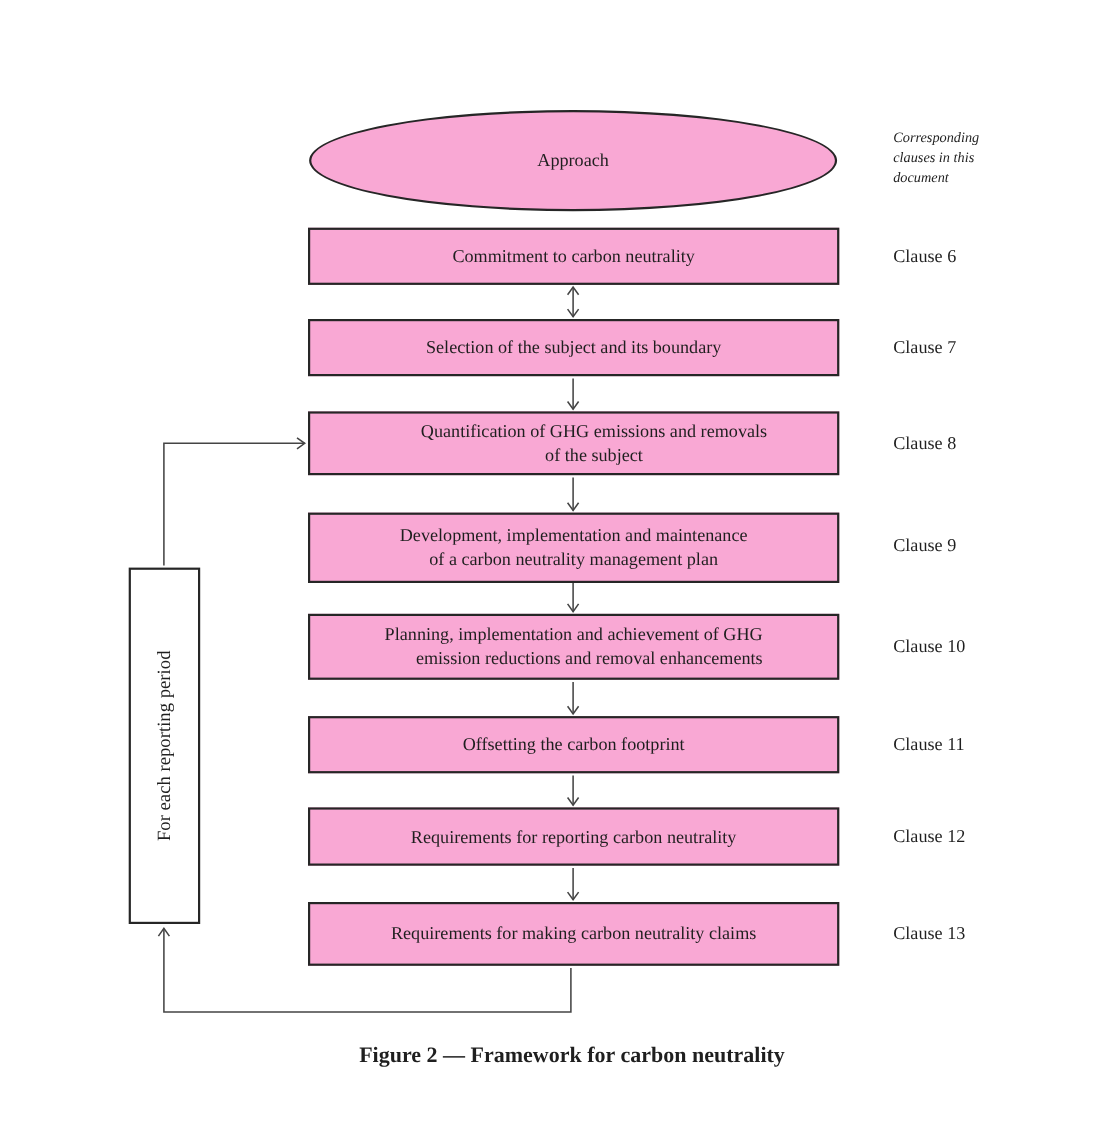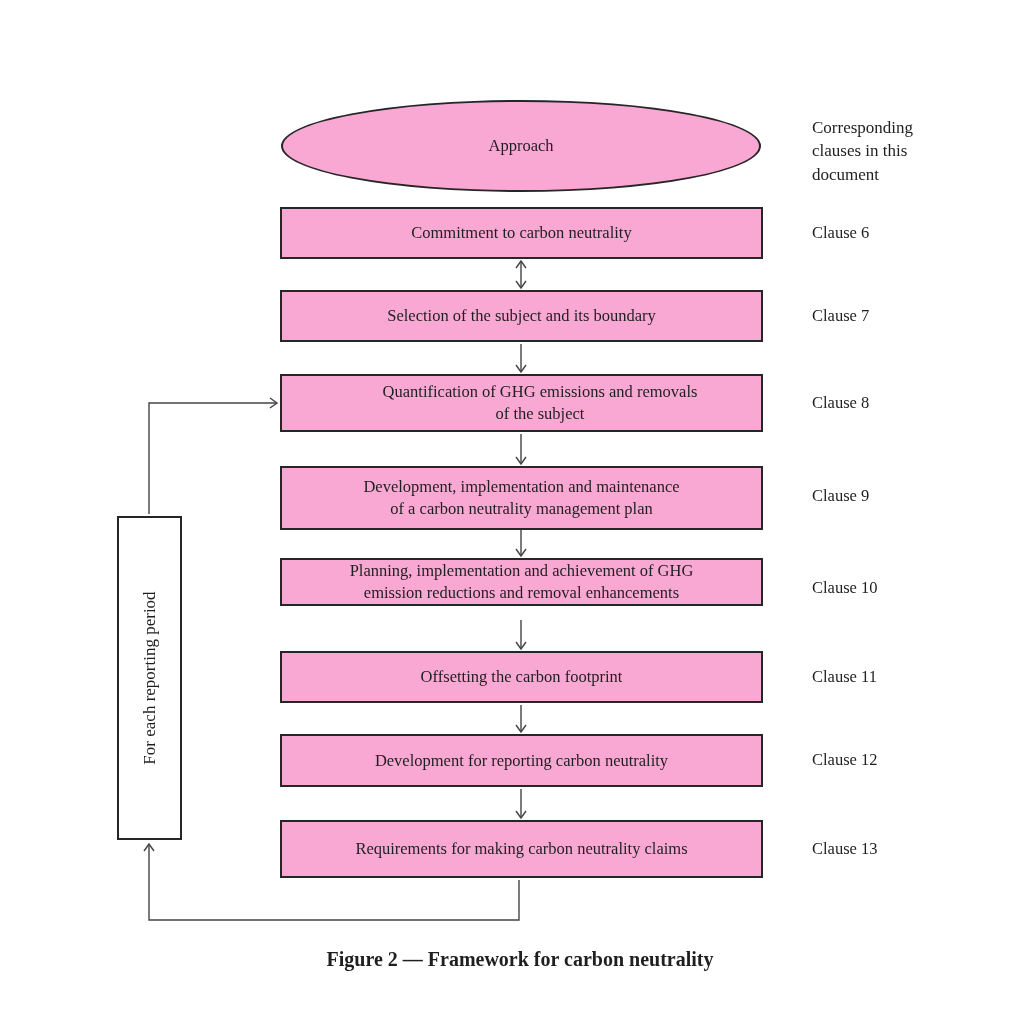--- a/index.html
+++ b/index.html
@@ -44,23 +44,24 @@
     position: absolute;
     left: 812px;
     font-size: 16.5px;
     line-height: 20px;
     white-space: nowrap;
   }
   .clauses-header {
     position: absolute;
     left: 812px; top: 116px;
     width: 150px;
-    font-size: 17px;
+    font-size: 13px;
     line-height: 1.38;
     white-space: pre-line;
+    font-style: italic;
   }
   .loop-box {
     position: absolute;
     box-sizing: border-box;
     left: 117px; top: 516px;
     width: 65px; height: 324px;
     border: 2px solid #262626;
     background: #ffffff;
     display: flex;
     align-items: center;
@@ -149,29 +150,29 @@
     <span class="label">Selection of the subject and its boundary</span>
   </div>
   <div class="node flow-box" style="top:374px;height:58px;padding-left:37px;">
     <span class="label">Quantification of GHG emissions and removals
 of the subject</span>
   </div>
   <div class="node flow-box" style="top:466px;height:64px;">
     <span class="label">Development, implementation and maintenance
 of a carbon neutrality management plan</span>
   </div>
-  <div class="node flow-box" style="top:558px;height:48px;">
+  <div class="node flow-box" style="top:558px;height:60px;text-align:right;">
     <span class="label">Planning, implementation and achievement of GHG
 emission reductions and removal enhancements</span>
   </div>
   <div class="node flow-box" style="top:651px;height:52px;">
     <span class="label">Offsetting the carbon footprint</span>
   </div>
   <div class="node flow-box" style="top:734px;height:53px;">
-    <span class="label">Development for reporting carbon neutrality</span>
+    <span class="label">Requirements for reporting carbon neutrality</span>
   </div>
   <div class="node flow-box" style="top:820px;height:58px;">
     <span class="label">Requirements for making carbon neutrality claims</span>
   </div>
 
   <div class="clause" style="top:223px;">Clause 6</div>
   <div class="clause" style="top:306px;">Clause 7</div>
   <div class="clause" style="top:393px;">Clause 8</div>
   <div class="clause" style="top:486px;">Clause 9</div>
   <div class="clause" style="top:578px;">Clause 10</div>

